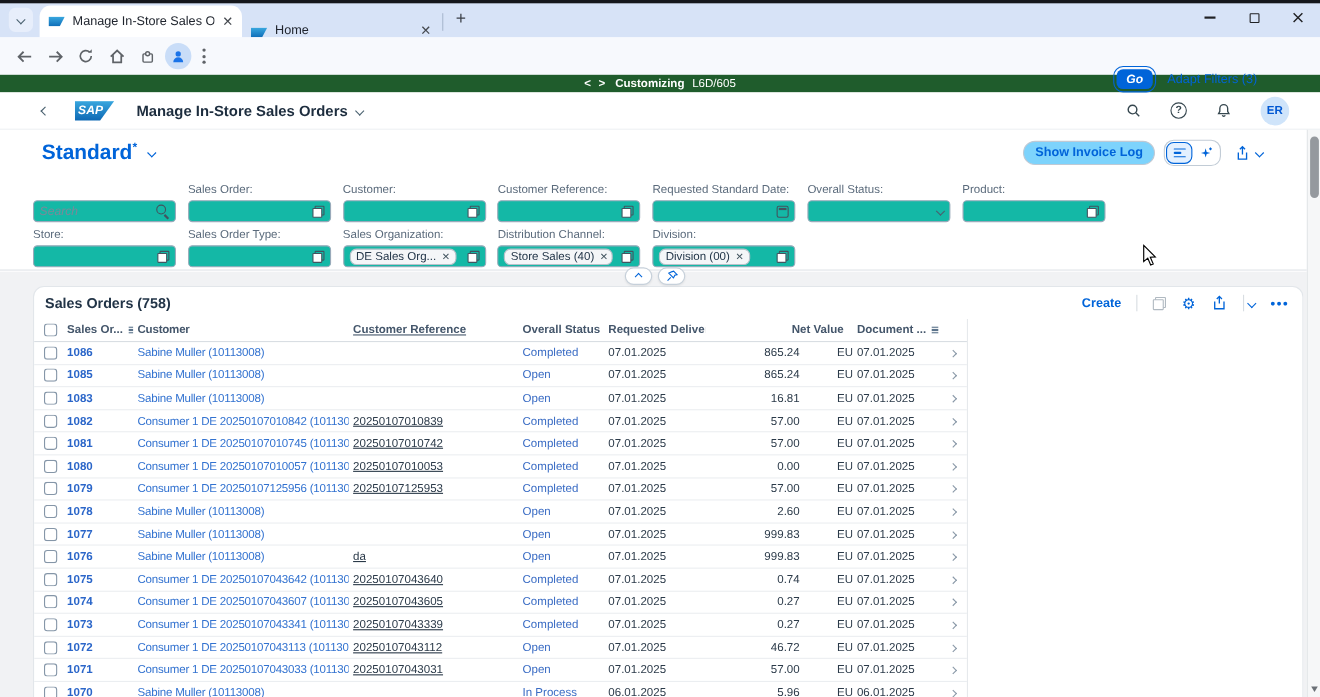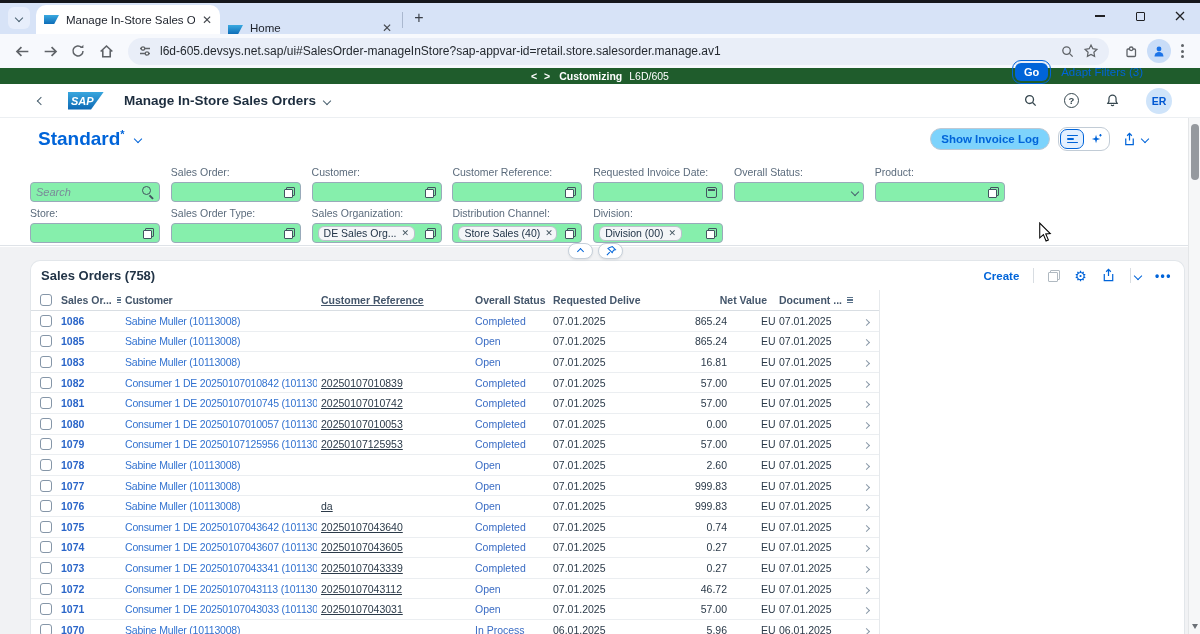--- a/index.html
+++ b/index.html
@@ -63,35 +63,35 @@
   .bars i { height:1.6px; background:#0064d9; border-radius:1px; display:block; }
   .bars i:nth-child(1){ width:11px; } .bars i:nth-child(2){ width:7px; } .bars i:nth-child(3){ width:11px; }
   .share-group { display:flex; align-items:center; gap:5px; margin-left:12px; }
 
   
   .filterbar { position:absolute; top:160px; left:0; right:12px; height:86px; background:#fff; border-bottom:1px solid #dfe3e8; padding:6px 0 0 30px; }
   .fgrid { display:grid; grid-template-columns:repeat(8,130px); column-gap:10.8px; }
   .fgrid.r2 { margin-top:5px; }
   .ffield { display:flex; flex-direction:column; }
   .flabel { font-size:10.5px; color:#5b6b7c; height:14px; margin-bottom:2px; white-space:nowrap; }
-  .fctrl { height:20px; border:1px solid #99aaba; border-radius:4px; background:#86efac; display:flex; align-items:center; padding:0 5px; gap:4px; }
+  .fctrl { height:20px; border:1px solid #99aaba; border-radius:4px; background:#14b8a6; display:flex; align-items:center; padding:0 5px; gap:4px; }
   .fctrl input { border:none; outline:none; flex:1; min-width:0; font-size:11px; font-family:"Liberation Sans",sans-serif; color:#223548; background:transparent; }
   .fctrl input::placeholder { font-style:italic; color:#7a8a99; }
   .token { display:flex; align-items:center; gap:5px; border:1px solid #b8c1ca; border-radius:6px; background:#f4f6f8; font-size:10.5px; color:#223548; padding:0 5px; height:15px; white-space:nowrap; overflow:hidden; }
   .token .x { font-size:9px; color:#42545f; }
   .icon-vh { position:relative; width:11px; height:11px; flex:none; }
   .icon-vh::before { content:""; position:absolute; top:0; right:0; width:7px; height:7px; border:1.2px solid #42545f; border-radius:1px; }
   .icon-vh::after { content:""; position:absolute; bottom:0; left:0; width:7px; height:7px; border:1.2px solid #42545f; border-radius:1px; background:#fff; }
   .icon-cal { position:relative; width:11px; height:11px; border:1.2px solid #42545f; border-radius:2px; flex:none; }
   .icon-cal::before { content:""; position:absolute; left:1px; right:1px; top:1.5px; height:1.6px; background:#42545f; }
   .icon-mag { position:relative; width:12px; height:12px; flex:none; }
   .icon-mag::before { content:""; position:absolute; top:0; left:0; width:7px; height:7px; border:1.4px solid #42545f; border-radius:50%; }
   .icon-mag::after { content:""; position:absolute; bottom:0.5px; right:1px; width:4.5px; height:1.5px; background:#42545f; transform:rotate(45deg); }
   .fb-actions { position:absolute; top:63px; right:57px; display:flex; align-items:center; gap:13px; }
-  .btn-go { background:#0064d9; color:#fff; font-size:11px; font-weight:700; border:none; border-radius:6px; padding:3px 9px; outline:1px solid #0064d9; outline-offset:2px; }
+  .btn-go { background:#0064d9; color:#fff; font-size:11px; font-weight:700; border:none; border-radius:6px; padding:3px 9px; outline:1px solid #0064d9; outline-offset:2px;font-style:italic; }
   .link { color:#0064d9; font-size:11.5px; }
   .fb-float { position:absolute; top:243px; left:568px; display:flex; gap:5px; z-index:5; }
   .floatbtn { width:25px; height:16px; background:#fff; border:1px solid #c6d0da; border-radius:8px; display:flex; align-items:center; justify-content:center; box-shadow:0 1px 2px rgba(0,0,0,.08); }
   .chev.sm { width:5px; height:5px; border-width:1.4px; border-color:#0064d9; }
 
   
   .content { position:absolute; top:247px; left:0; right:12px; bottom:0; background:#f1f2f4; }
   .card { position:absolute; top:13px; left:30px; width:1155px; height:400px; background:#fff; border:1px solid #e2e6ea; border-bottom:none; border-radius:10px 10px 0 0; overflow:hidden; }
   .card-toolbar { height:29px; display:flex; align-items:center; padding:0 12px 0 10px; }
   .card-title { font-size:13px; font-weight:700; color:#223447; }
@@ -178,35 +178,20 @@
       <svg width="16" height="16" viewBox="0 0 16 16">
           <path d="M13 8A5 5 0 1 1 11.5 4.4" stroke="#5f6368" stroke-width="1.5" fill="none"></path>
           <path d="M13.4 1.8v3.2h-3.2z" fill="#5f6368"></path>
         </svg>
     </div>
     <div class="navbtn">
       <svg width="17" height="17" viewBox="0 0 16 16">
           <path d="M2.5 8L8 2.8 13.5 8M4.5 6.8V13h7V6.8" stroke="#5f6368" stroke-width="1.5" fill="none"></path>
         </svg>
     </div>
-    <div class="omnibox">
-      <svg width="14" height="14" viewBox="0 0 14 14">
-          <path d="M2 4.5h10M2 9.5h10" stroke="#5f6368" stroke-width="1.3"></path>
-          <circle cx="5" cy="4.5" r="1.7" fill="#f7f9fd" stroke="#5f6368" stroke-width="1.3"></circle>
-          <circle cx="9" cy="9.5" r="1.7" fill="#f7f9fd" stroke="#5f6368" stroke-width="1.3"></circle>
-        </svg>
-      <span class="url">l6d-605.devsys.net.sap/ui#SalesOrder-manageInStore?sap-appvar-id=retail.store.salesorder.manage.av1</span>
-      <svg width="15" height="15" viewBox="0 0 16 16">
-          <circle cx="7" cy="7" r="4" stroke="#5f6368" stroke-width="1.4" fill="none"></circle>
-          <path d="M10 10l3.5 3.5" stroke="#5f6368" stroke-width="1.4"></path>
-        </svg>
-      <svg width="16" height="16" viewBox="0 0 16 16">
-          <path d="M8 2l1.8 3.7 4.1.6-3 2.9.7 4.1L8 11.4 4.4 13.3l.7-4.1-3-2.9 4.1-.6z" stroke="#5f6368" stroke-width="1.2" fill="none"></path>
-        </svg>
-    </div>
     <div class="navbtn">
       <svg width="16" height="16" viewBox="0 0 16 16">
           <rect x="4" y="6" width="8.5" height="7.5" rx="1" stroke="#5f6368" stroke-width="1.3" fill="none"></rect>
           <circle cx="8.2" cy="5.8" r="1.8" stroke="#5f6368" stroke-width="1.3" fill="#f7f9fd"></circle>
         </svg>
     </div>
     <div class="navbtn">
       <div class="avatar-chrome">
         <svg width="14" height="14" viewBox="0 0 14 14">
             <circle cx="7" cy="5" r="2.4" fill="#1a73e8"></circle>
@@ -299,21 +284,21 @@
           </div>
       </div>
       <div class="ffield">
         <span class="flabel">Customer Reference:</span>
         <div class="fctrl">
             <input style="">
             <span class="icon-vh"></span>
           </div>
       </div>
       <div class="ffield">
-        <span class="flabel">Requested Invoice Date:</span>
+        <span class="flabel">Requested Standard Date:</span>
         <div class="fctrl">
             <input style="">
             <span class="icon-cal"></span>
           </div>
       </div>
       <div class="ffield">
         <span class="flabel">Overall Status:</span>
         <div class="fctrl">
             <input readonly="" style="">
             <span class="chev down"></span>

